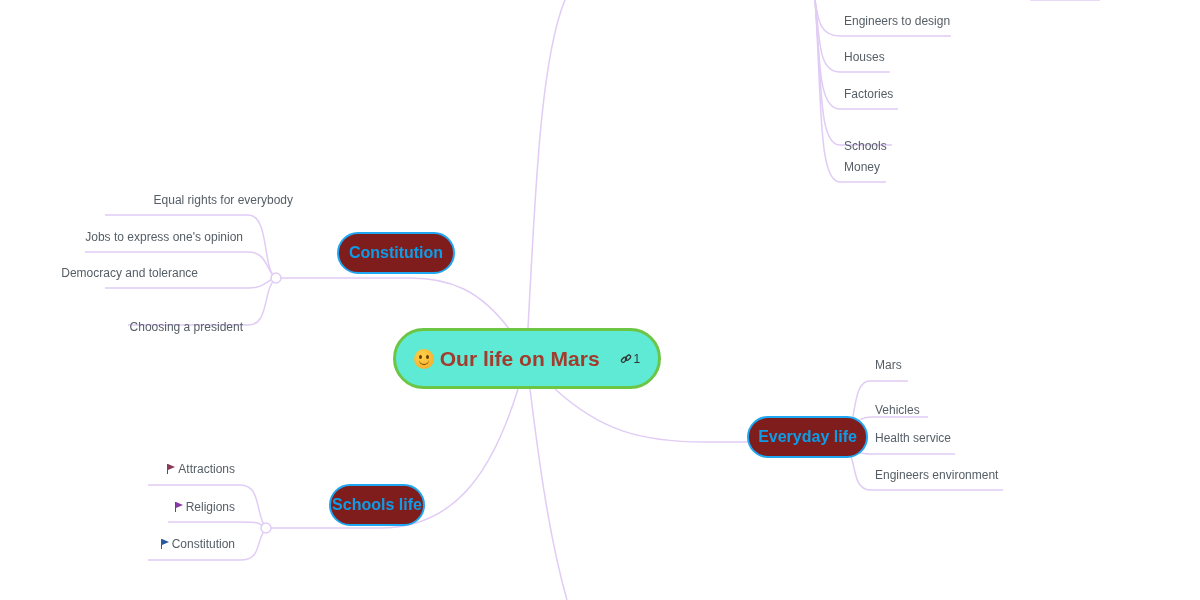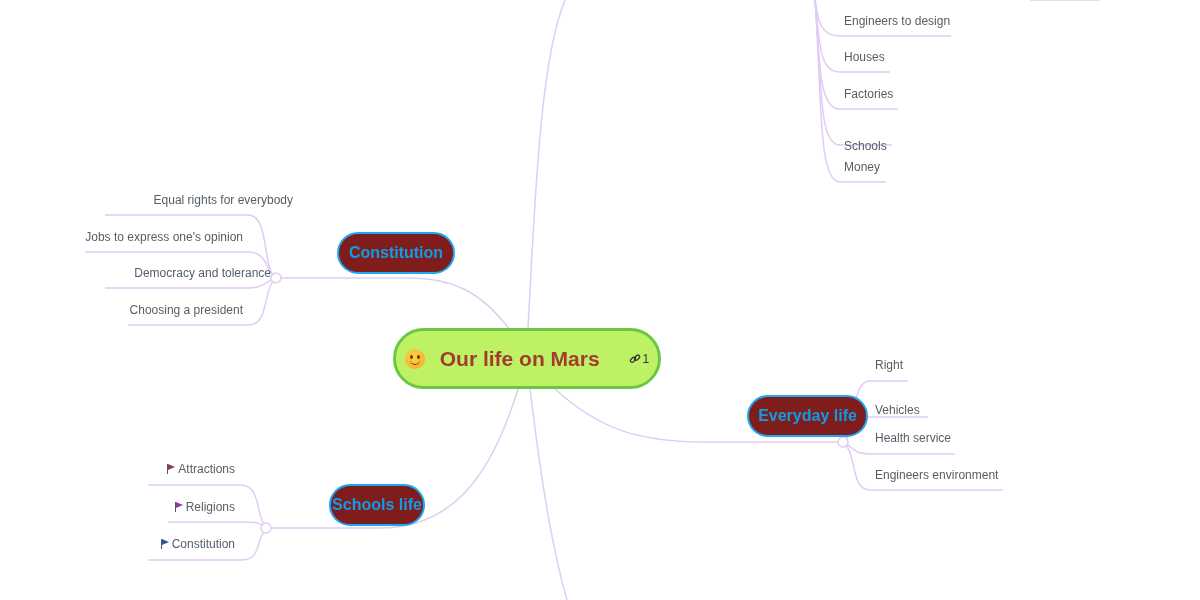--- a/index.html
+++ b/index.html
@@ -1,18 +1,18 @@
 <!DOCTYPE html>
 <html><head>
 <meta charset="utf-8">
 <style>
   html, body { margin:0; padding:0; }
   body { width:1200px; height:600px; position:relative; overflow:hidden; background:#ffffff; font-family:"Liberation Sans", sans-serif; }
   svg.lines { position:absolute; left:0; top:0; width:1200px; height:600px; }
-  .root { position:absolute; left:393px; top:328px; width:268px; height:61px; box-sizing:border-box; border:3px solid #6cc644; border-radius:31px; background:#bef264; display:flex; align-items:center; justify-content:center; gap:15px; }
+  .root { position:absolute; left:393px; top:328px; width:268px; height:61px; box-sizing:border-box; border:3px solid #6cc644; border-radius:31px; background:#5eead4; display:flex; align-items:center; justify-content:center; gap:6px; }
   .root .emoji { width:20px; height:20px; border-radius:50%; background:radial-gradient(circle at 40% 35%, #ffd24d, #f5a623); position:relative; display:inline-block; }
   .root .emoji::before { content:""; position:absolute; left:5px; top:6px; width:3px; height:4px; background:#6b3b00; border-radius:50%; box-shadow:7px 0 0 #6b3b00; }
   .root .emoji::after { content:""; position:absolute; left:5px; top:10px; width:10px; height:5px; border-bottom:1.5px solid #6b3b00; border-radius:0 0 6px 6px; }
   .root .title { font-size:21px; font-weight:bold; color:#a23c2e; }
   .root .link { font-size:12px; color:#333; margin-left:14px; display:flex; align-items:center; gap:2px; }
   .branch { position:absolute; height:42px; box-sizing:border-box; border:2px solid #1ea7f2; border-radius:21px; background:#7f1d1d; color:#0d9de8; font-weight:bold; font-size:16px; display:flex; align-items:center; justify-content:center;margin-left:44px; }
   .leaf { position:absolute; font-size:12px; color:#555e66; white-space:nowrap; display:flex; align-items:center; gap:3px; }
   .flag { width:9px; height:10px; position:relative; display:inline-block; }
   .flag::before { content:""; position:absolute; left:1px; top:0; width:1px; height:10px; background:#555; }
   .flag::after { content:""; position:absolute; left:2px; top:0; width:0; height:0; border-top:3px solid transparent; border-bottom:3px solid transparent; border-left:7px solid var(--fc); }
@@ -68,41 +68,41 @@
           <rect x="1" y="5" width="6" height="3.5" rx="1.7" transform="rotate(-45 4 6.7)"></rect>
           <rect x="5" y="3" width="6" height="3.5" rx="1.7" transform="rotate(-45 8 4.7)"></rect>
         </g>
       </svg>
     <span>1</span>
   </span>
 </div>
 
 <div class="branch" style="left:293px;top:232px;width:118px;">Constitution</div>
 <div class="branch" style="left:285px;top:484px;width:96px;">Schools life</div>
-<div class="branch" style="left:703px;top:395px;width:121px;text-align:right;">Everyday life</div>
+<div class="branch" style="left:703px;top:416px;width:121px;text-align:right;">Everyday life</div>
 
 <div class="leaf" style="right:907px;top:193px;">Equal rights for everybody</div>
 <div class="leaf" style="right:957px;top:230px;">Jobs to express one's opinion</div>
-<div class="leaf" style="right:929px;top:266px;">Democracy and tolerance</div>
-<div class="leaf" style="right:957px;top:303px;margin-left:20px;">Choosing a president</div>
+<div class="leaf" style="right:1002px;top:266px;">Democracy and tolerance</div>
+<div class="leaf" style="right:957px;top:320px;margin-left:20px;">Choosing a president</div>
 
 <div class="leaf" style="right:965px;top:462px;justify-content:space-between;">
   <span class="flag" style="--fc:#8a3a5a"></span>
   <span>Attractions</span>
 </div>
 <div class="leaf" style="right:965px;top:500px;">
   <span class="flag" style="--fc:#8a3aa8"></span>
   <span>Religions</span>
 </div>
 <div class="leaf" style="right:965px;top:537px;">
   <span class="flag" style="--fc:#2a5a9a"></span>
   <span>Constitution</span>
 </div>
 
-<div class="leaf" style="left:875px;top:358px;">Right</div>
+<div class="leaf" style="left:875px;top:358px;">Mars</div>
 <div class="leaf" style="left:875px;top:403px;">Vehicles</div>
 <div class="leaf" style="left:875px;top:431px;">Health service</div>
 <div class="leaf" style="left:875px;top:468px;">Engineers environment</div>
 
 <div class="leaf" style="left:844px;top:14px;">Engineers to design</div>
 <div class="leaf" style="left:844px;top:50px;">Houses</div>
 <div class="leaf" style="left:844px;top:87px;">Factories</div>
 <div class="leaf" style="left:844px;top:139px;">Schools</div>
 <div class="leaf" style="left:844px;top:160px;">Money</div>
 

